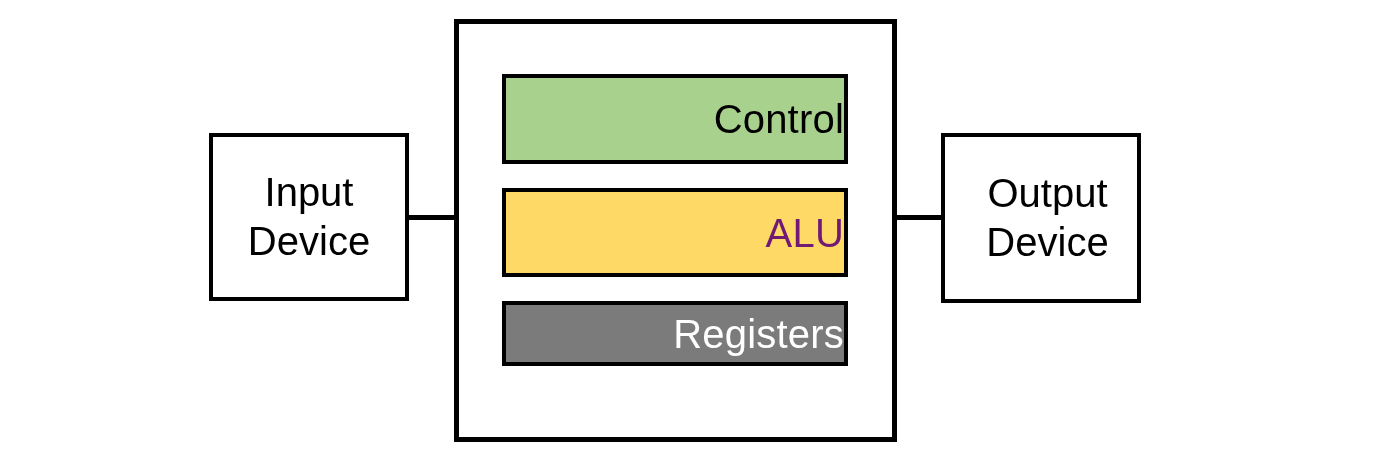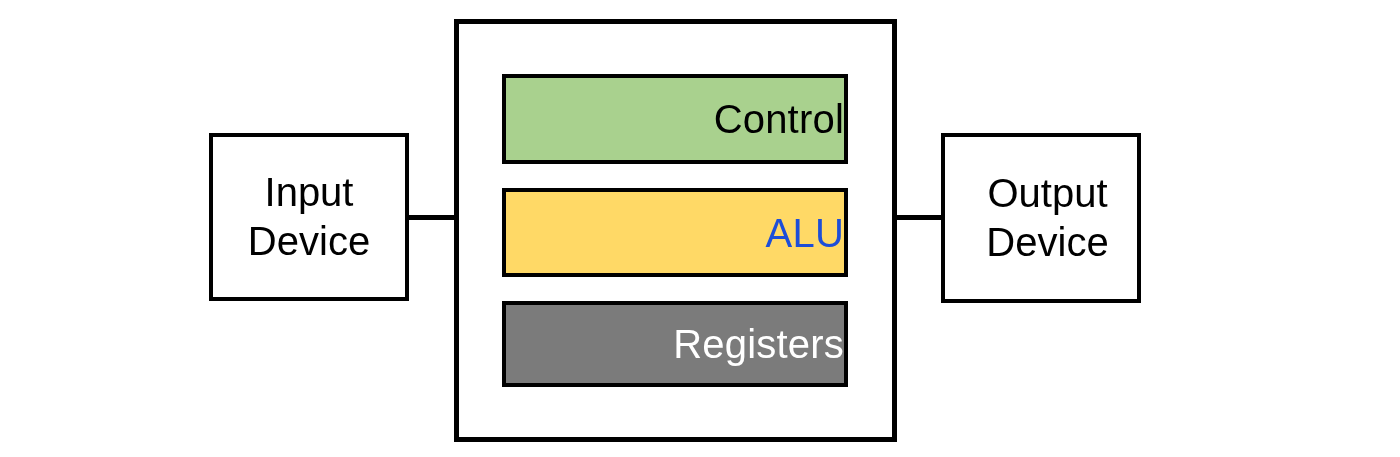--- a/index.html
+++ b/index.html
@@ -49,21 +49,21 @@
   #control-box {
     top: 74px;
     height: 90px;
   }
   #alu-box {
     top: 188px;
     height: 89px;
   }
   #registers-box {
     top: 301px;
-    height: 86px;
+    height: 65px;
   }
   
   .device {
     border: 4px solid #000000;
     background: #ffffff;
     font-size: 40px;
     line-height: 1.22;
     color: #000000;
     flex-direction: column;
   }
@@ -110,21 +110,21 @@
     <span class="line">Device</span>
   </div>
 
   <div class="connector" id="connector-input"></div>
 
   <div class="box" id="cpu-box" style="background: rgb(255, 255, 255);"></div>
 
   <div class="component" id="control-box" style="background: rgb(169, 209, 142); color: rgb(0, 0, 0);">
     <span>Control</span>
   </div>
-  <div class="component" id="alu-box" style="background: rgb(255, 217, 102); color: #1d4ed8;">
+  <div class="component" id="alu-box" style="background: rgb(255, 217, 102); color: #701a75;">
     <span>ALU</span>
   </div>
   <div class="component" id="registers-box" style="background: rgb(123, 123, 123); color: rgb(255, 255, 255);">
     <span>Registers</span>
   </div>
 
   <div class="connector" id="connector-output"></div>
 
   <div class="box device" id="output-device-box" style="background: rgb(255, 255, 255);">
     <span class="line">Output</span>

